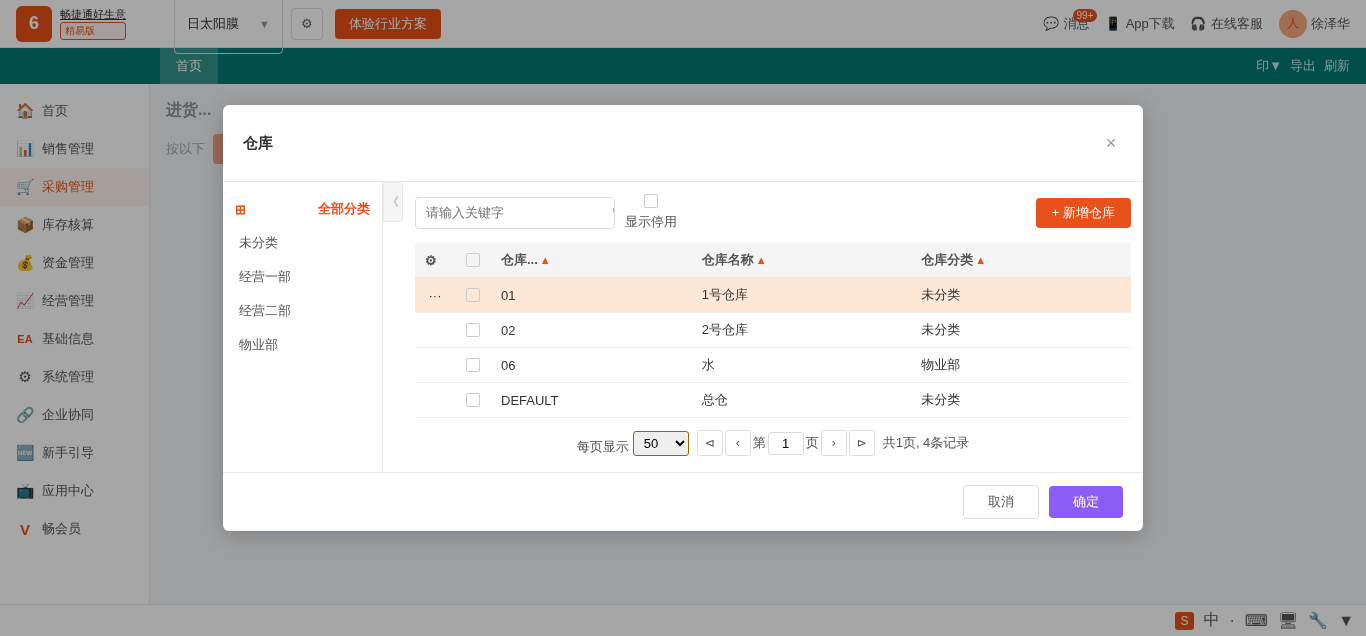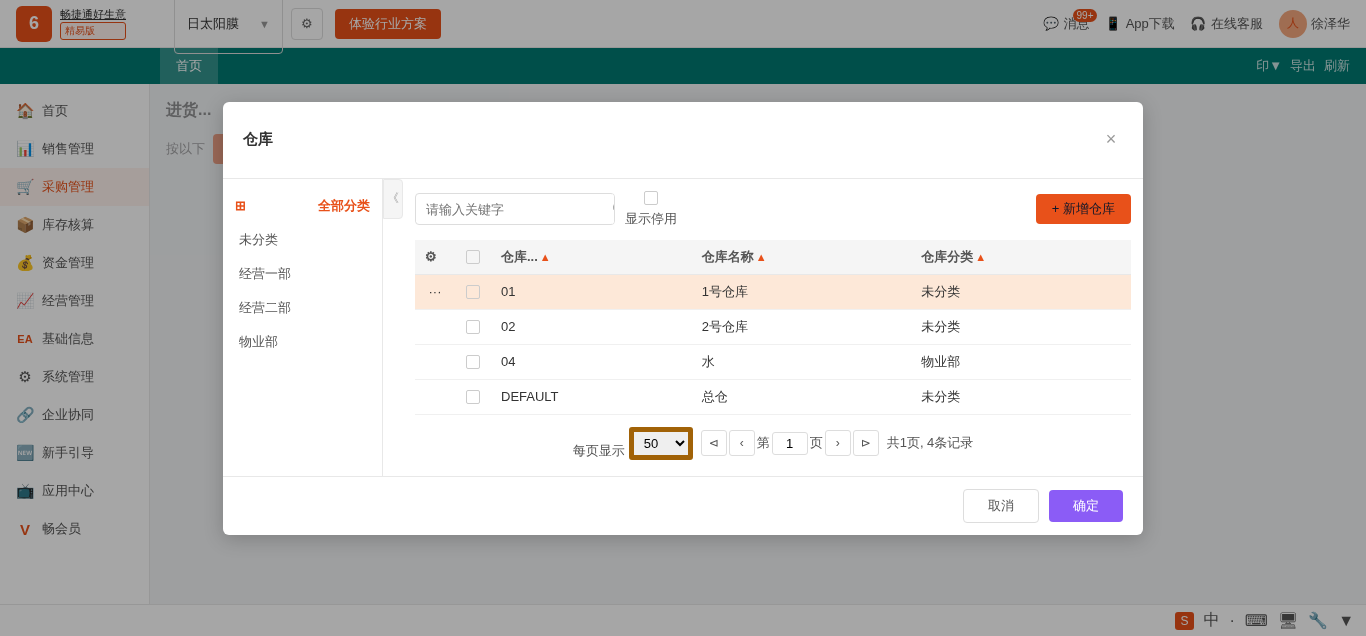--- a/index.html
+++ b/index.html
@@ -223,21 +223,21 @@
     .show-disabled {
       display: flex; align-items: center; gap: 5px; color: #555; font-size: 13px; cursor: pointer; flex-direction: column;
     }
     .checkbox-box {
       width: 14px; height: 14px;
       border: 1px solid #ccc; border-radius: 2px;
       display: flex; align-items: center; justify-content: center;
     }
     .new-btn {
       margin-left: auto;
-      background: #e8511a; color: #0f172a;
+      background: #e8511a; color: #ffffff;
       border: none; padding: 6px 16px; border-radius: 4px; cursor: pointer; font-size: 13px;
       white-space: nowrap;
     }
 
     
     .data-table {
       width: 100%; border-collapse: collapse; font-size: 13px;
     }
     .data-table th {
       background: #f5f5f5;
@@ -260,21 +260,21 @@
     
     .pagination {
       display: flex; align-items: center; justify-content: center;
       gap: 8px; padding: 12px 0 4px;
       font-size: 13px; color: #555;
     }
     .page-select {
       display: flex; align-items: flex-end; gap: 4px;
     }
     .page-select select {
-      border: 5px solid #a16207; border-radius: 3px; padding: 3px 6px;
+      border: 1px solid #a16207; border-radius: 3px; padding: 3px 6px;
       font-size: 13px;
     }
     .page-nav {
       display: flex; align-items: center; gap: 2px;
     }
     .page-btn {
       width: 26px; height: 26px;
       border: 1px solid #ddd; border-radius: 3px; background: #fff;
       display: flex; align-items: center; justify-content: center;
       cursor: pointer; color: #555; font-size: 12px;
@@ -502,21 +502,21 @@
                 </td>
                 <td>02</td>
                 <td>2号仓库</td>
                 <td>未分类</td>
               </tr>
               <tr>
                 <td class="td-center"></td>
                 <td class="td-center">
                   <div class="checkbox-box" style="margin:auto;"></div>
                 </td>
-                <td>04</td>
+                <td>06</td>
                 <td>水</td>
                 <td>物业部</td>
               </tr>
               <tr>
                 <td class="td-center"></td>
                 <td class="td-center">
                   <div class="checkbox-box" style="margin:auto;"></div>
                 </td>
                 <td>DEFAULT</td>
                 <td>总仓</td>

